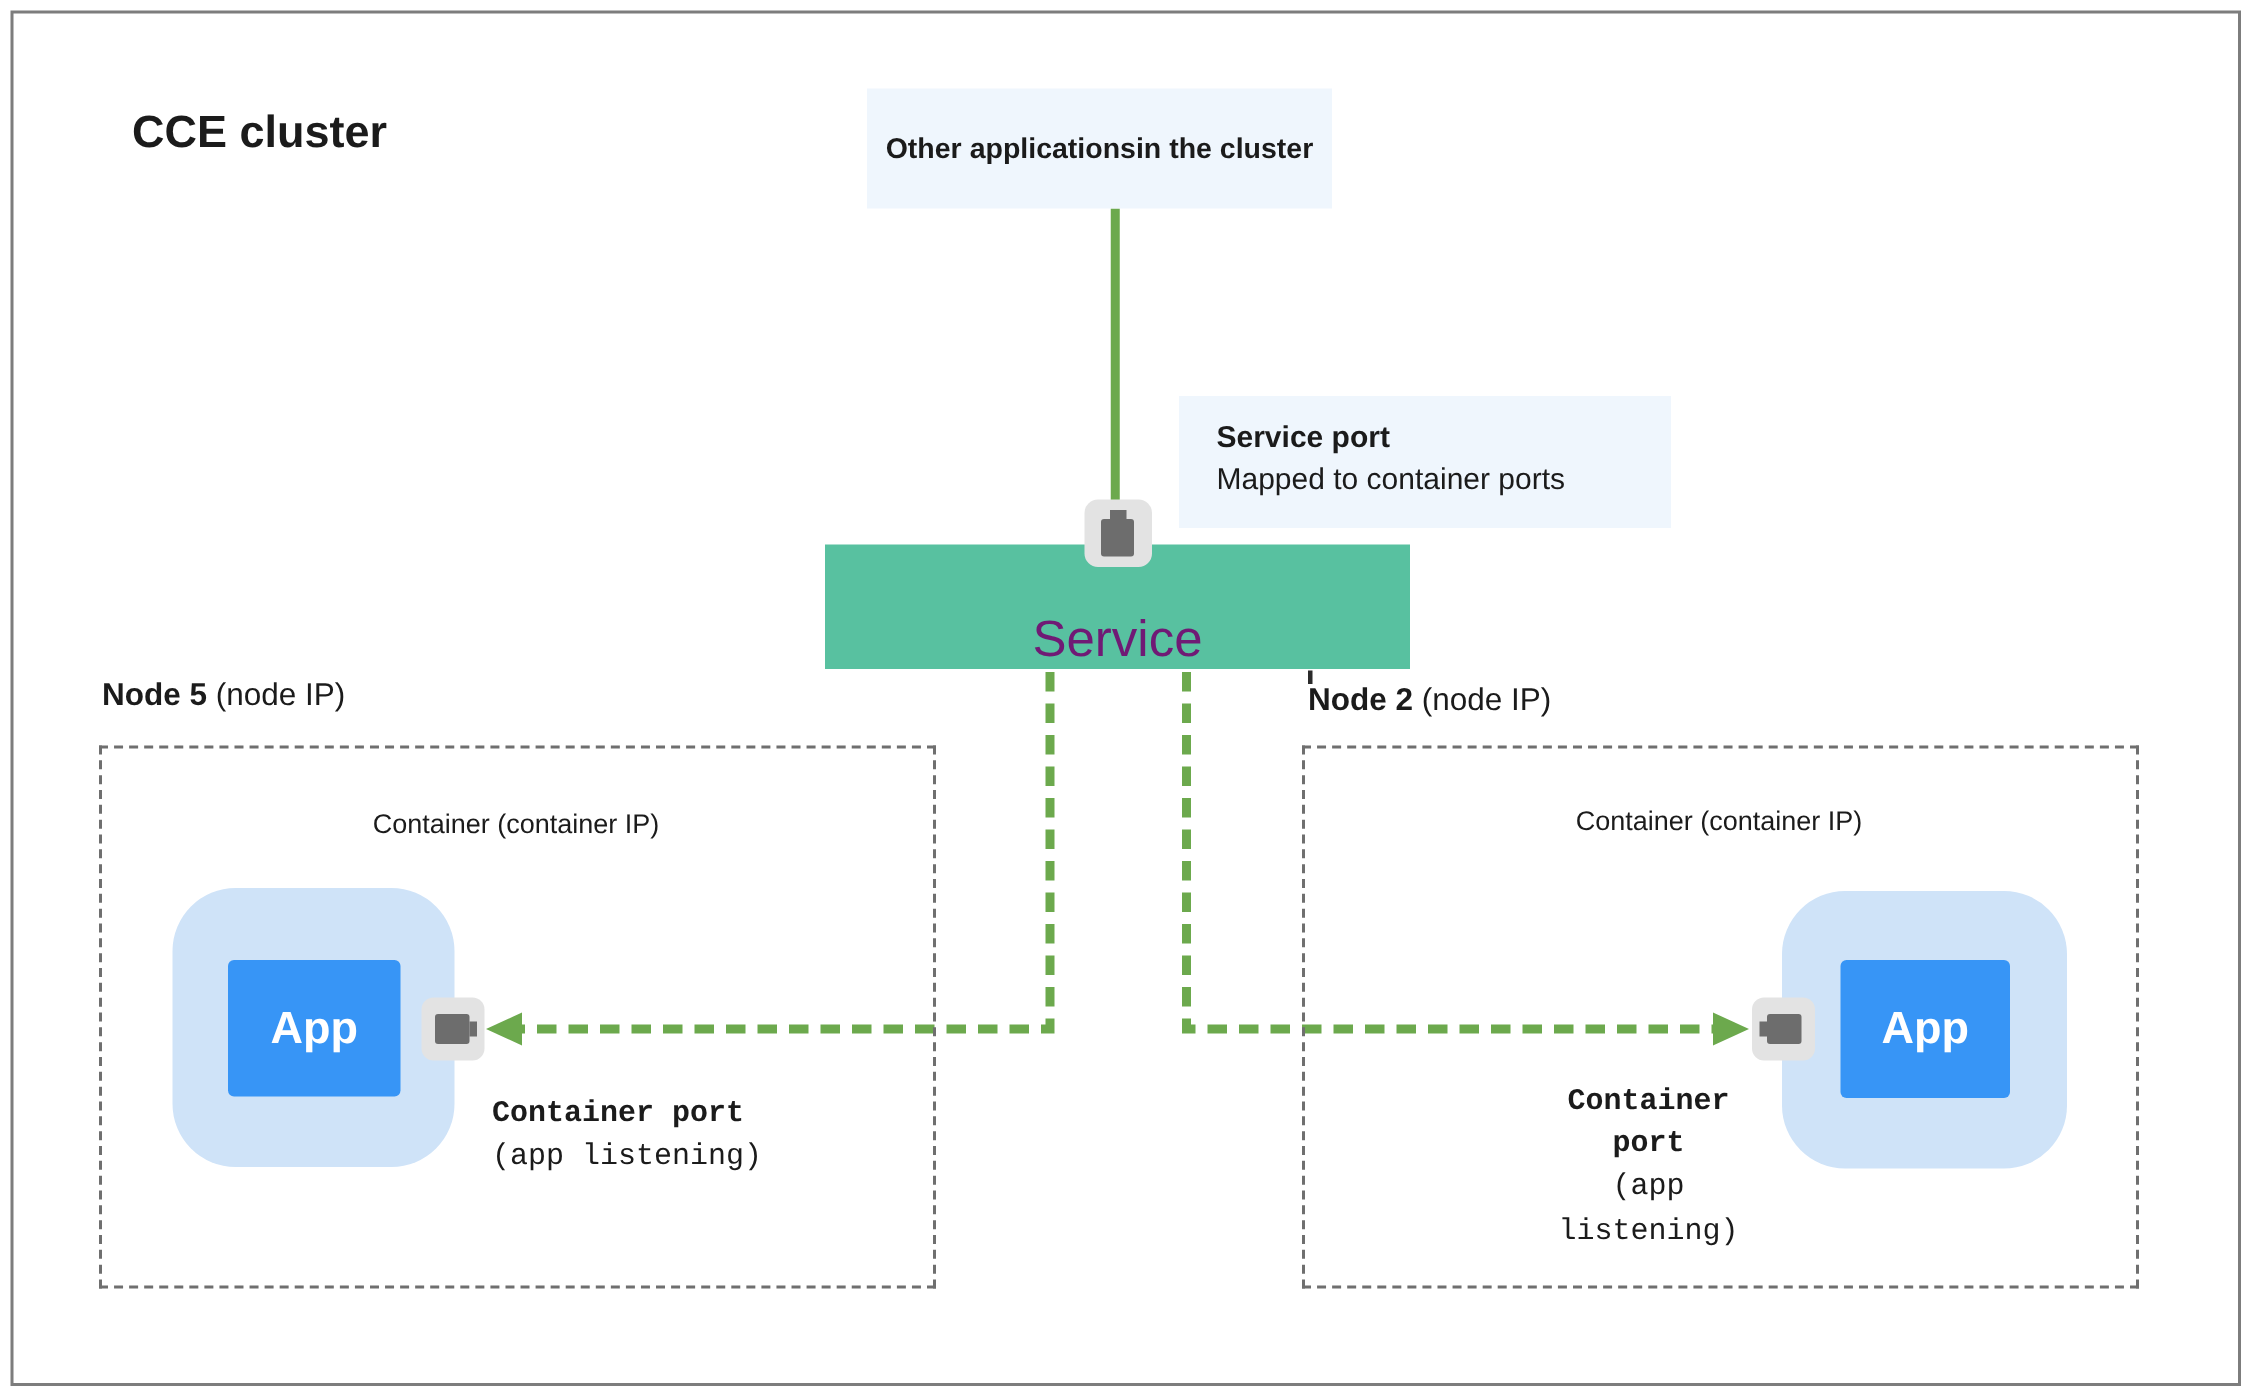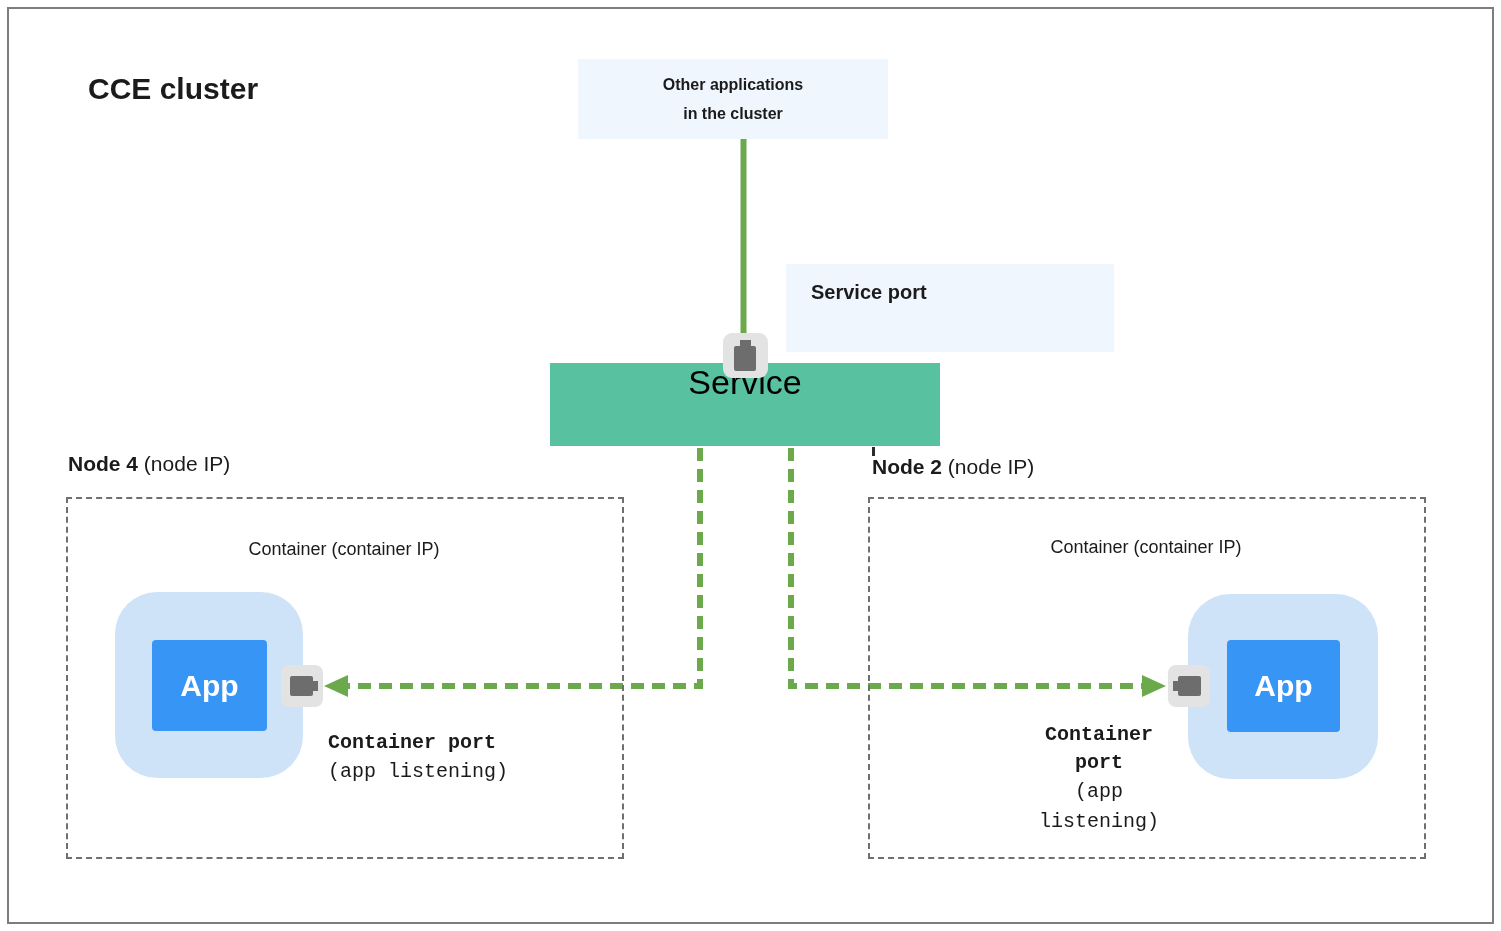--- a/index.html
+++ b/index.html
@@ -34,34 +34,34 @@
 
   .cluster-title{
     position:absolute;left:68px;top:72px;
     font-size:30px;font-weight:bold;margin-left:20px;
   }
   .note-box{
     position:absolute;background:var(--label-bg);
   }
   .other-apps{
     left:578px;top:59px;width:310px;height:80px;
-    display:flex;flex-direction:column;justify-content:center;align-items:center;
-    font-size:16px;font-weight:bold;line-height:29px;text-align:center;
+    display:flex;flex-direction:row;justify-content:center;align-items:center;
+    font-size:19px;font-weight:bold;line-height:29px;text-align:center;
   }
   .service-port-note{
     left:786px;top:264px;width:328px;height:88px;
     padding:15px 0 0 25px;box-sizing:border-box;
   }
   .note-title{font-size:20px;font-weight:bold;line-height:26px;}
   .note-sub{font-size:20px;line-height:30px;}
 
   .service-box{
     position:absolute;left:550px;top:363px;width:390px;height:83px;
-    background:var(--service-bg);color:#000000;
-    display:flex;align-items:flex-start;justify-content:center;
+    background:var(--service-bg);color:#701a75;
+    display:flex;align-items:flex-end;justify-content:center;
     font-size:34px;
   }
 
   .port{
     position:absolute;background:var(--port-bg);border-radius:9px;
   }
   .port .g-body,.port .g-tab{position:absolute;background:var(--port-glyph);}
   .port .g-body{border-radius:2px;}
   .port-top{left:723px;top:333px;width:45px;height:45px;}
   .port-top .g-body{left:11px;top:13px;width:22px;height:25px;}
@@ -126,32 +126,33 @@
 
   <div class="cluster-title">CCE cluster</div>
 
   <div class="note-box other-apps">
     <span>Other applications</span>
     <span>in the cluster</span>
   </div>
 
   <div class="note-box service-port-note">
     <div class="note-title">Service port</div>
+    <div class="note-sub">Mapped to container ports</div>
   </div>
 
   <div class="service-box">
     <span>Service</span>
   </div>
   <div class="port port-top">
     <div class="g-tab"></div>
     <div class="g-body"></div>
   </div>
 
   <div class="node-label node1-label">
-    <span class="n-name">Node 4</span><span> (node IP)</span>
+    <span class="n-name">Node 5</span><span> (node IP)</span>
   </div>
   <div class="node-box node1-box"></div>
   <div class="container-label container1-label">Container (container IP)</div>
   <div class="container-pod pod1"></div>
   <div class="app-box app1">
     <span>App</span>
   </div>
   <div class="port port-n1">
     <div class="g-body"></div>
     <div class="g-tab"></div>

